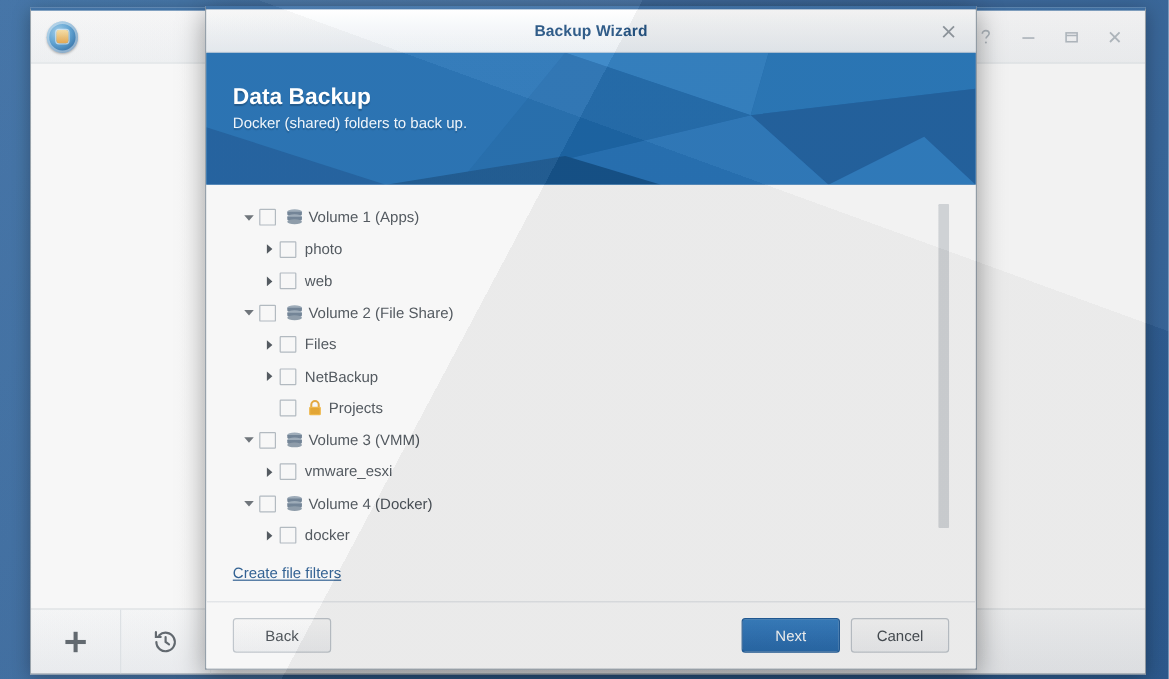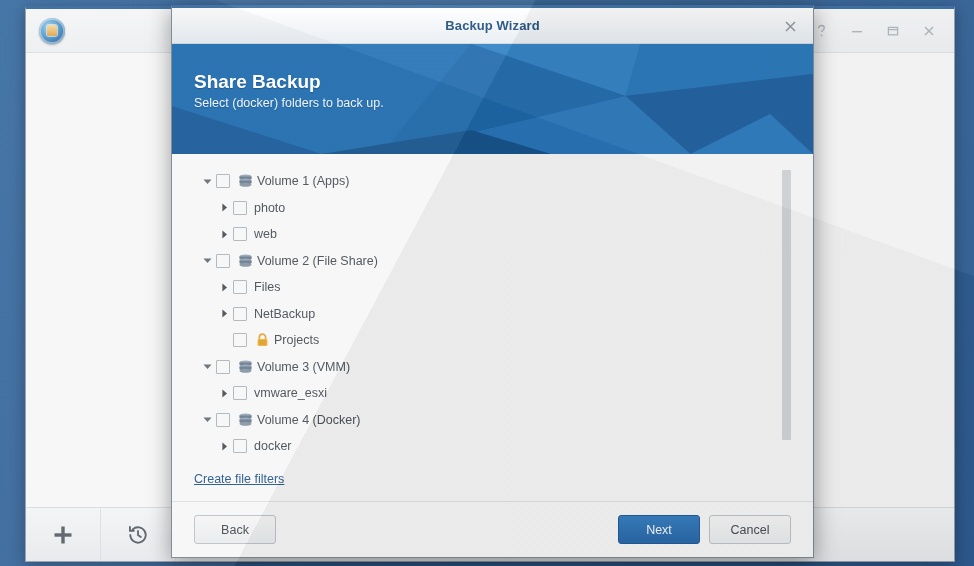--- a/index.html
+++ b/index.html
@@ -415,22 +415,22 @@
         <polygon points="0,62 150,110 0,110" fill="#1b5e9f"></polygon>
         <polygon points="300,0 470,0 455,52" fill="#2f80c4"></polygon>
         <polygon points="470,0 643,0 643,30 455,52" fill="#2476ba"></polygon>
         <polygon points="455,52 643,30 643,110 520,110" fill="#1c5f9f"></polygon>
         <polygon points="210,110 455,52 520,110" fill="#2a78bd"></polygon>
         <polygon points="300,0 455,52 210,110" fill="#1e6aad"></polygon>
         <polygon points="150,110 300,86 380,110" fill="#17568f"></polygon>
         <polygon points="520,110 600,70 643,110" fill="#2a7ac0"></polygon>
       </svg>
       <div id="banner-text">
-        <div id="banner-title">Share Backup</div>
-        <div id="banner-sub">Select (docker) folders to back up.</div>
+        <div id="banner-title">Data Backup</div>
+        <div id="banner-sub">Docker (shared) folders to back up.</div>
       </div>
     </div>
 
     <div id="dlg-content">
 
       <div id="tree-scroll">
         <div id="tree">
             <div class="tree-row lvl-0">
               <span class="twisty">
                 <svg width="9" height="9" viewBox="0 0 9 9">

